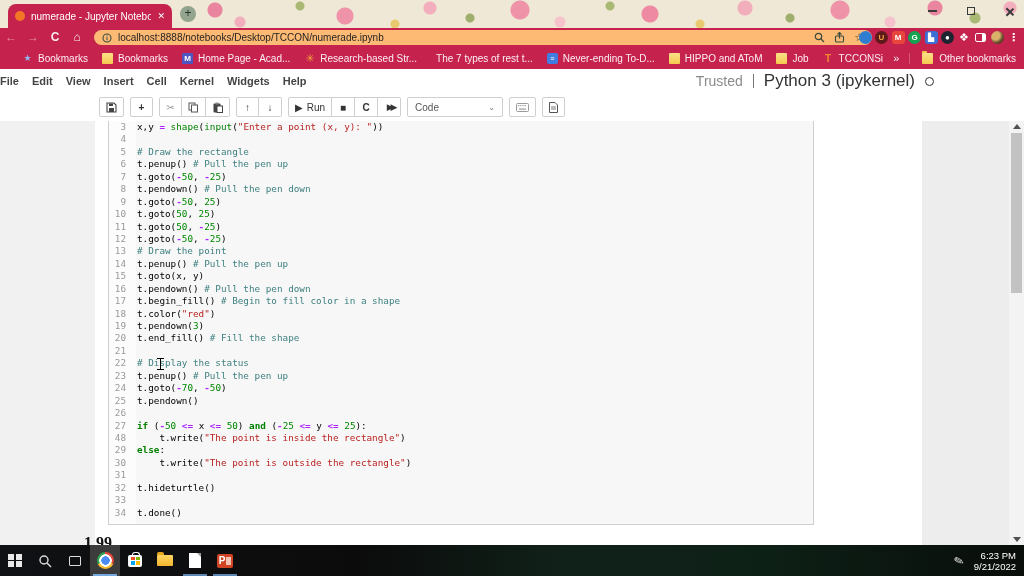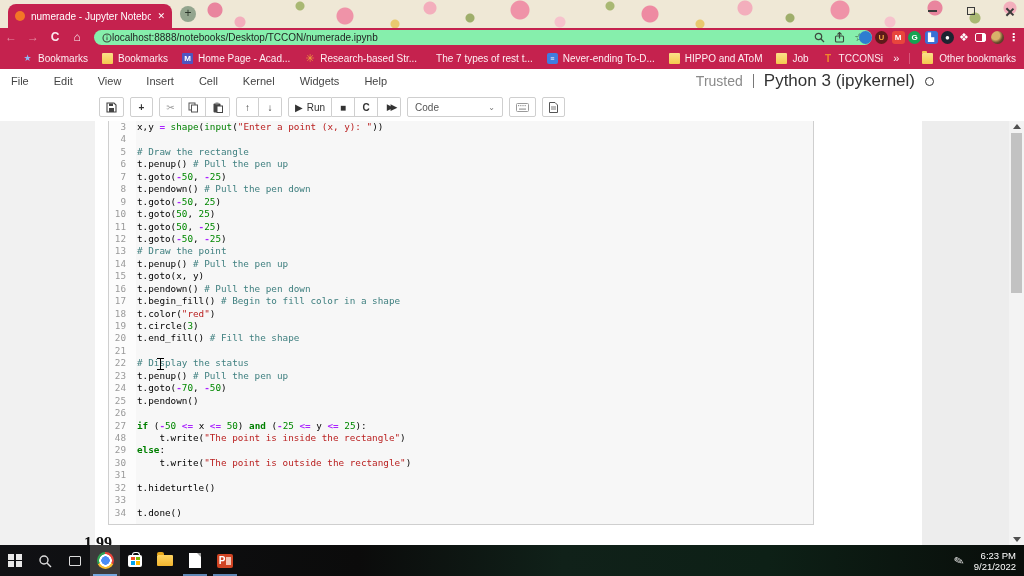--- a/index.html
+++ b/index.html
@@ -42,22 +42,22 @@
   .wc-max{width:8px;height:8px;border:1.5px solid #3a3a3a;}
   .wc-close{position:relative;width:9px;height:9px;}
   .wc-close::before,.wc-close::after{content:"";position:absolute;left:4px;top:0;width:1.6px;height:10px;background:#3a3a3a;}
   .wc-close::before{transform:rotate(45deg);} .wc-close::after{transform:rotate(-45deg);}
 
   
   .nav{position:absolute;left:0;top:28px;width:1024px;height:19px;background:#c5224e;
     display:flex;align-items:center;}
   .nav-ic{font-size:12px;line-height:19px;text-align:center;width:22px;flex:0 0 auto;}
   .nav-ic.dis{color:#e48ea3;} .nav-ic.en{color:#fbe9ee;}
-  .omnibox{margin-left:6px;width:778px;height:15px;background:#86efac;border-radius:8px;
-    display:flex;align-items:center;padding:0 8px;}
+  .omnibox{margin-left:6px;width:778px;height:15px;background:#fdba74;border-radius:8px;
+    display:flex;align-items:center;padding:0 8px;gap:6px;}
   .omni-url{font-size:10px;color:#1f1f1f;white-space:nowrap;overflow:hidden;flex:1;}
   .omni-right{display:flex;gap:9px;align-items:center;}
   .exts{position:absolute;right:4px;top:0;height:19px;display:flex;align-items:center;gap:3.5px;}
   .ext{width:13px;height:13px;border-radius:50%;font-size:8px;font-weight:bold;
     display:flex;align-items:center;justify-content:center;}
   .ext.sq{border-radius:3px;}
   .ext.puzzle{background:transparent;color:#fff;font-size:11px;}
   .ext.panel{background:transparent;}
   .panel-in{width:11px;height:9px;border:1.5px solid #fff;border-radius:2px;position:relative;}
   .panel-in::after{content:"";position:absolute;right:0;top:0;width:3px;height:100%;background:#fff;}
@@ -81,21 +81,21 @@
   .bmi.list-blue{background:#3f7de0;border-radius:2px;color:#fff;font-size:7px;}
   .bmi.list-blue::before{content:"≡";}
   .bmi.t-orange{color:#f08a2b;font-weight:bold;font-size:10px;}
   .bmi.t-orange::before{content:"T";}
   .bm-chevron{color:#fdeef2;font-size:11px;margin:0 10px;}
   .bmright{display:flex;align-items:center;gap:6px;border-left:1px solid #d9567b;padding-left:12px;}
 
   
   .jmenu{position:absolute;left:0;top:69px;width:1024px;height:24px;background:#fff;
     display:flex;align-items:center;}
-  .jmenu-items{display:flex;gap:25px;padding-left:11px;}
+  .jmenu-items{display:flex;gap:13px;font-weight:bold;}
   .menu-item{font-size:11px;color:#444;}
   .jmenu-right{position:absolute;right:90px;top:0;height:24px;display:flex;align-items:center;gap:10px;}
   .trusted{font-size:14px;color:#8a8a8a;}
   .kdiv{width:1px;height:14px;background:#777;}
   .kernel-name{font-size:17px;color:#333;}
   .kernel-ind{width:9px;height:9px;border:1.5px solid #333;border-radius:50%;}
 
   
   .jtool{position:absolute;left:0;top:93px;width:1024px;height:28px;background:#fff;
     display:flex;align-items:center;padding-left:99px;gap:6px;}
@@ -438,21 +438,21 @@
         <div class="cl">
           <span class="ln">17</span>
           <span class="ct"><span class="tk-p">t.begin_fill() </span><span class="tk-c"># Begin to fill color in a shape</span></span>
         </div>
         <div class="cl">
           <span class="ln">18</span>
           <span class="ct"><span class="tk-p">t.color(</span><span class="tk-s">"red"</span><span class="tk-p">)</span></span>
         </div>
         <div class="cl">
           <span class="ln">19</span>
-          <span class="ct"><span class="tk-p">t.circle(</span><span class="tk-n">3</span><span class="tk-p">)</span></span>
+          <span class="ct"><span class="tk-p">t.pendown(</span><span class="tk-n">3</span><span class="tk-p">)</span></span>
         </div>
         <div class="cl">
           <span class="ln">20</span>
           <span class="ct"><span class="tk-p">t.end_fill() </span><span class="tk-c"># Fill the shape</span></span>
         </div>
         <div class="cl">
           <span class="ln">21</span>
           <span class="ct"></span>
         </div>
         <div class="cl">

